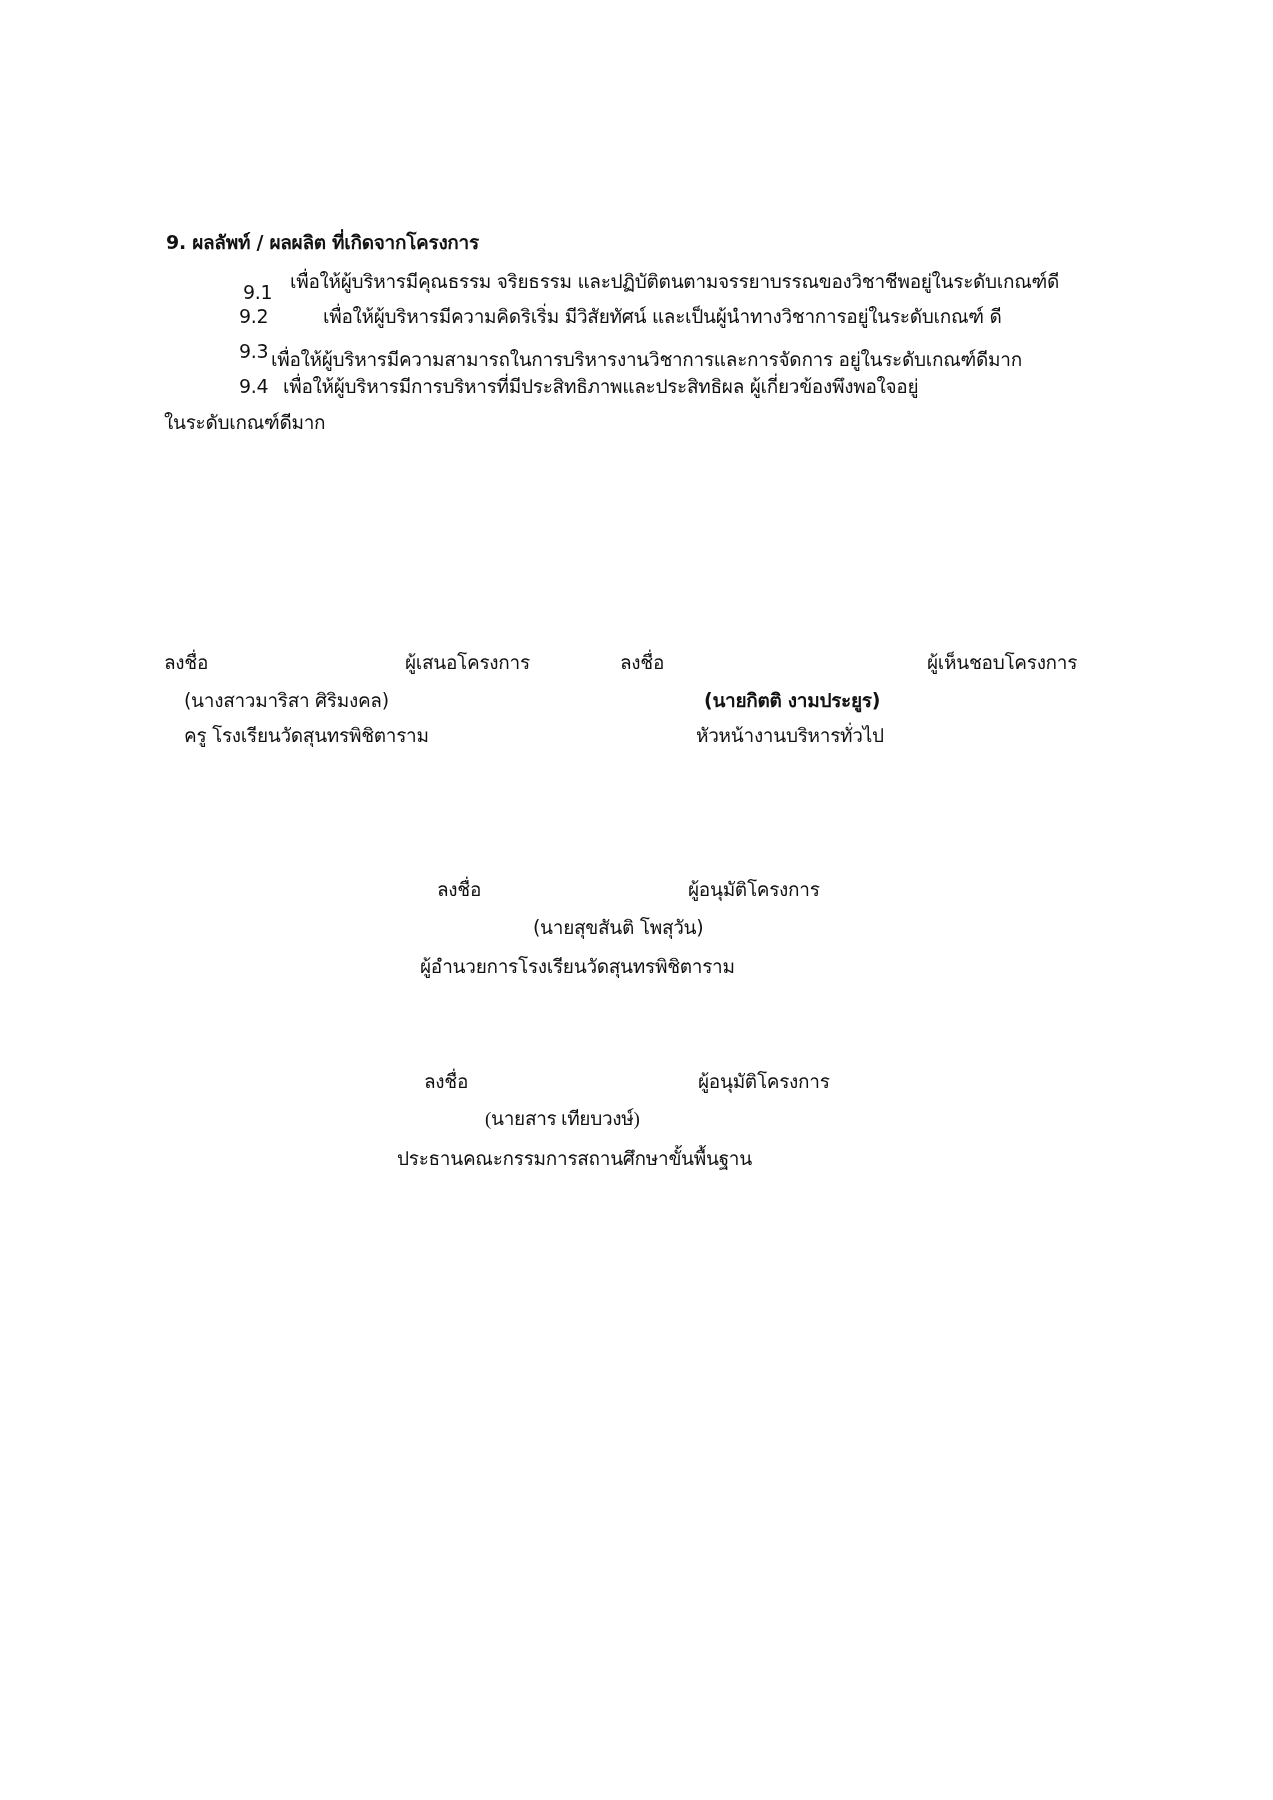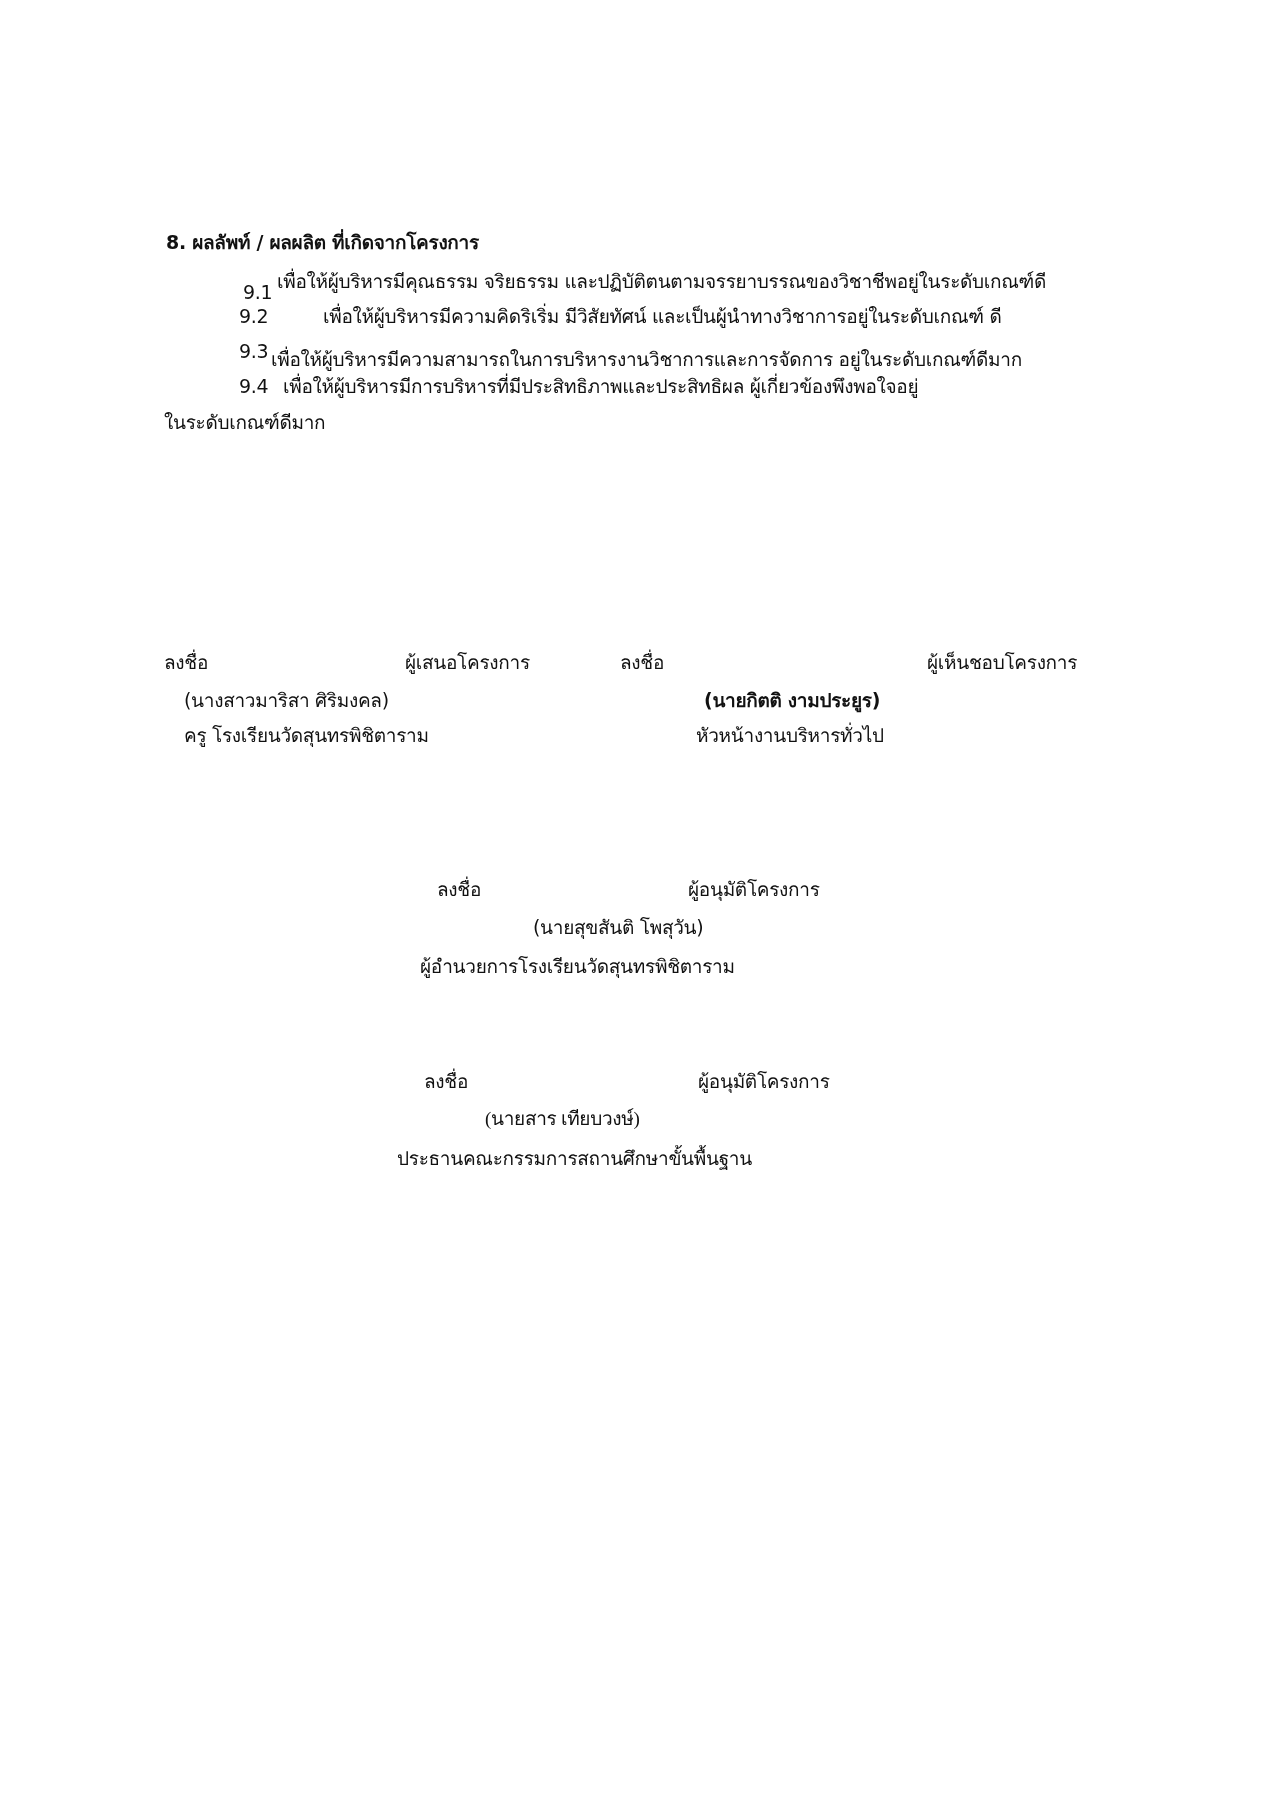--- a/index.html
+++ b/index.html
@@ -8,25 +8,25 @@
     font-family: "DejaVu Sans", "Liberation Sans", sans-serif;
     color: #111111;
   }
   .t { position: absolute; white-space: nowrap; font-size: 19px; line-height: 28px; letter-spacing: -0.3px; }
   .bold { font-weight: bold; }
 </style>
 </head>
 <body>
 
 <div>
-  <div class="t bold" style="left:166px; top:228px;">8.  ผลลัพท์ / ผลผลิต ที่เกิดจากโครงการ</div>
+  <div class="t bold" style="left:166px; top:228px;">9.  ผลลัพท์ / ผลผลิต ที่เกิดจากโครงการ</div>
 
   <div>
     <span class="t" style="left:243px; top:278px;">9.1</span>
-    <span class="t" style="left:277px; top:267px;">เพื่อให้ผู้บริหารมีคุณธรรม จริยธรรม และปฏิบัติตนตามจรรยาบรรณของวิชาชีพอยู่ในระดับเกณฑ์ดี</span>
+    <span class="t" style="left:290px; top:267px;">เพื่อให้ผู้บริหารมีคุณธรรม จริยธรรม และปฏิบัติตนตามจรรยาบรรณของวิชาชีพอยู่ในระดับเกณฑ์ดี</span>
   </div>
   <div>
     <span class="t" style="left:239px; top:302px;">9.2</span>
     <span class="t" style="left:283px; top:302px;margin-left:40px;">เพื่อให้ผู้บริหารมีความคิดริเริ่ม  มีวิสัยทัศน์  และเป็นผู้นำทางวิชาการอยู่ในระดับเกณฑ์ ดี</span>
   </div>
   <div>
     <span class="t" style="left:239px; top:337px;">9.3</span>
     <span class="t" style="left:271px; top:337px;margin-top:8px;">เพื่อให้ผู้บริหารมีความสามารถในการบริหารงานวิชาการและการจัดการ อยู่ในระดับเกณฑ์ดีมาก</span>
   </div>
   <div>

